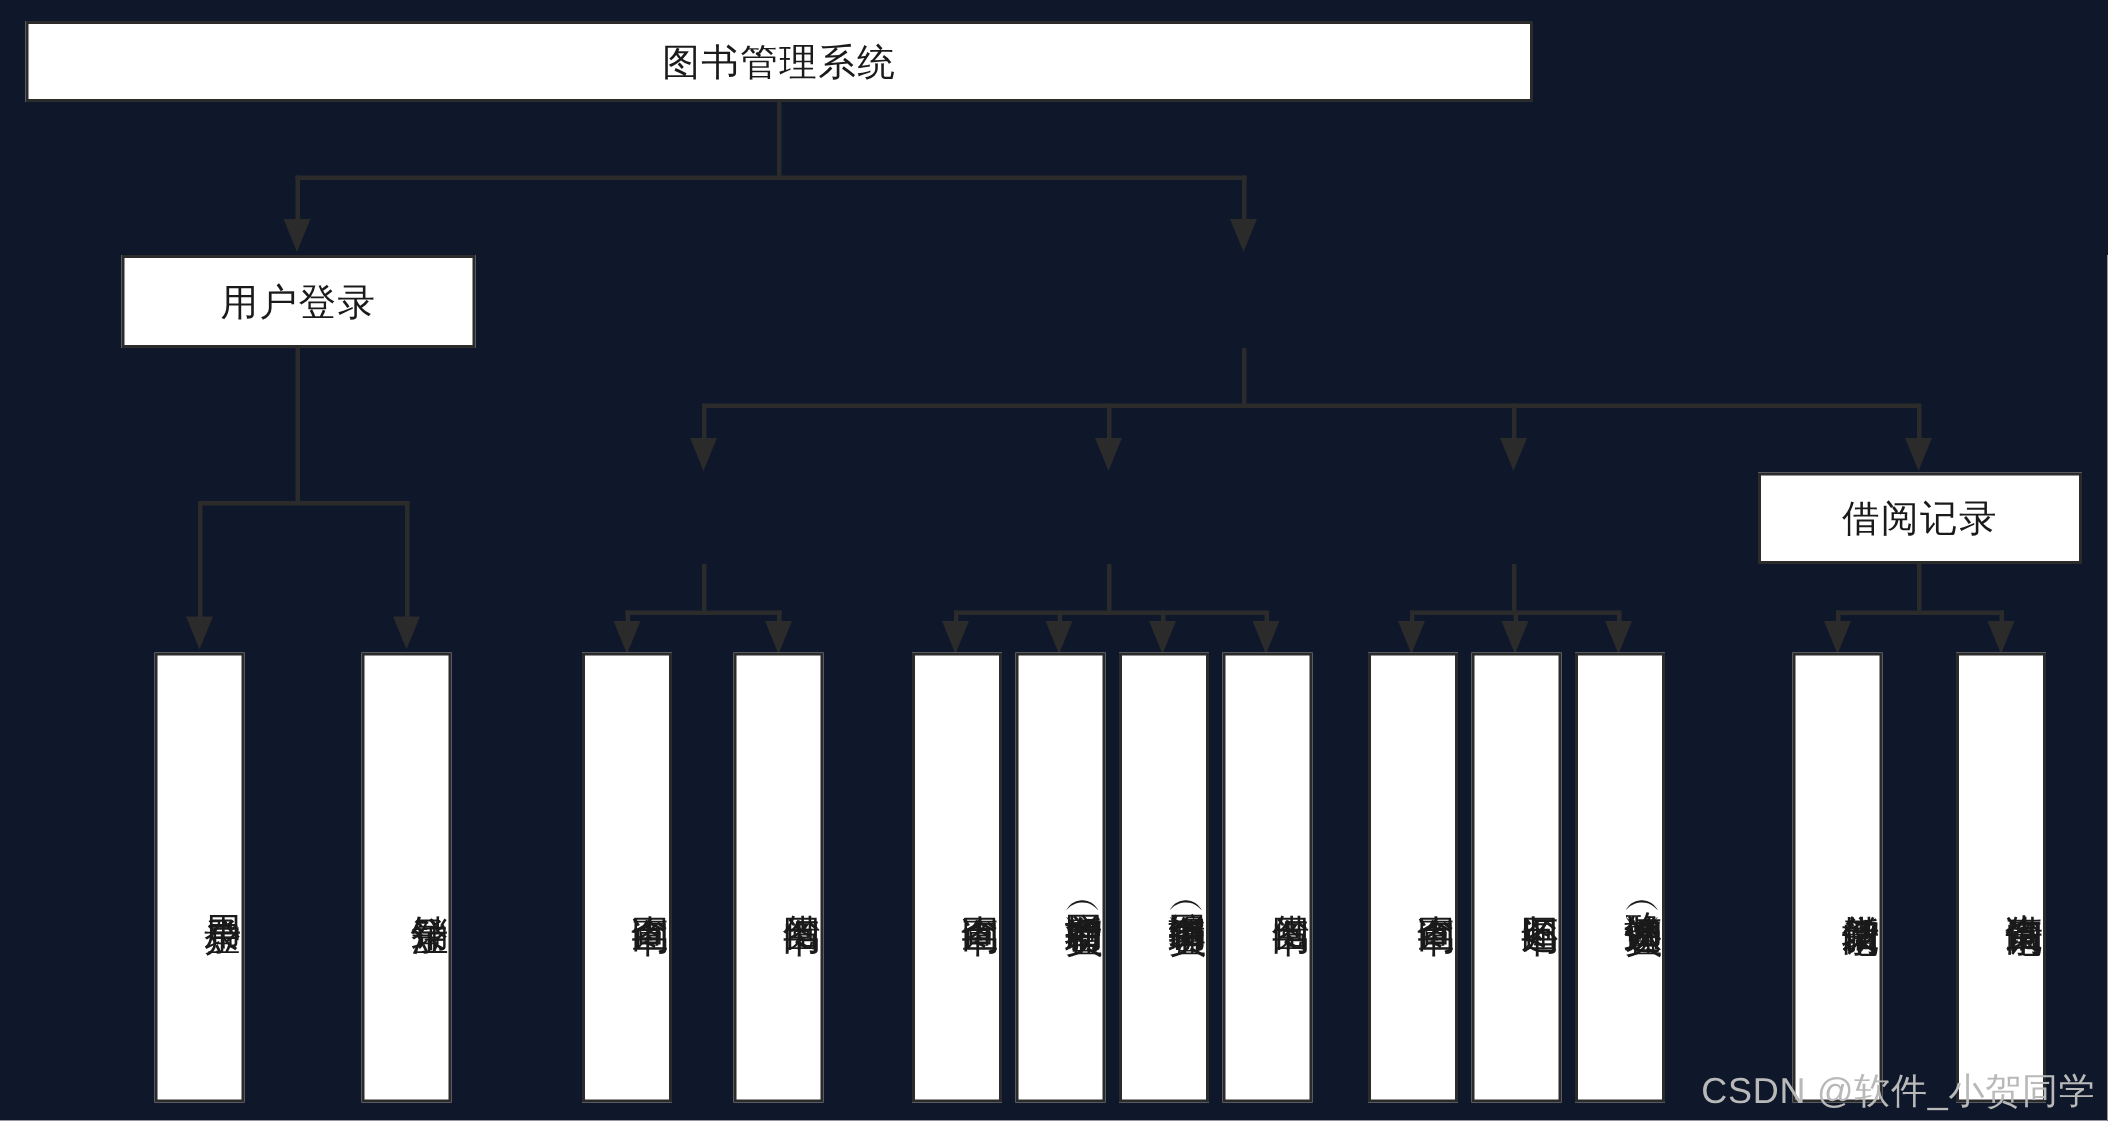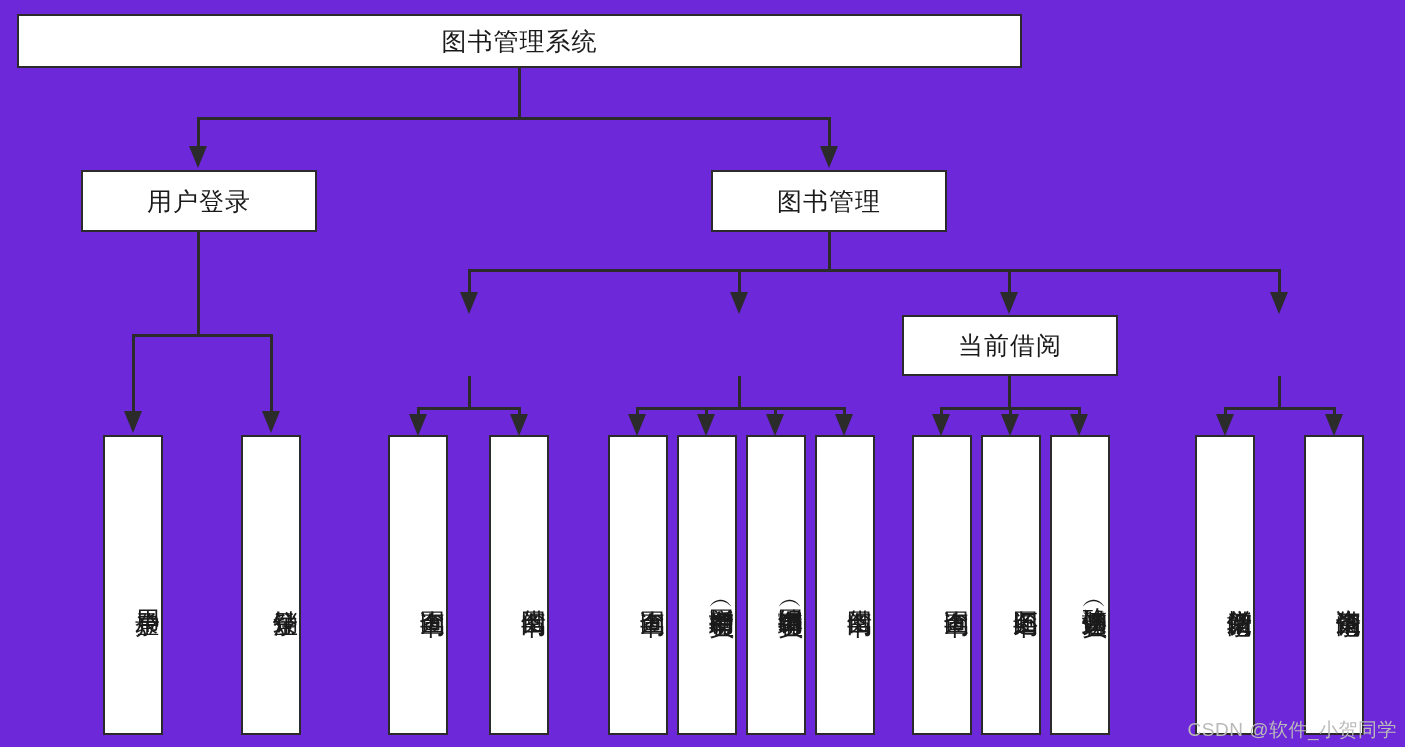--- a/index.html
+++ b/index.html
@@ -7,21 +7,21 @@
     padding: 0;
     background: #ffffff;
   }
   body {
     font-family: "Liberation Sans", "DejaVu Sans", sans-serif;
   }
   #canvas {
     position: relative;
     width: 1405px;
     height: 747px;
-    background: #6d28d9;
+    background: #0f172a;
     overflow: hidden;
   }
   .node {
     position: absolute;
     box-sizing: border-box;
     border: 2.5px solid #2b2b2b;
     background: #ffffff;
     display: flex;
     align-items: center;
     justify-content: center;
@@ -57,21 +57,21 @@
     width: 0;
     height: 0;
     border-left: 9px solid transparent;
     border-right: 9px solid transparent;
     border-top: 22px solid #2b2b2b;
   }
   #watermark {
     position: absolute;
     right: 8px;
     bottom: 4px;
-    font-size: 19px;
+    font-size: 24px;
     color: #b9b9b9;
     letter-spacing: 0.5px;
     white-space: nowrap;
     pointer-events: none;
   }
 </style>
 </head>
 <body>
 
 <div id="canvas">
@@ -87,23 +87,20 @@
   <div class="edge v" style="left:197px; top:117px; width:3px; height:31px;"></div>
   <div class="arrow" style="left:189px; top:146px;"></div>
 
   <div class="edge v" style="left:828px; top:117px; width:3px; height:31px;"></div>
   <div class="arrow" style="left:820px; top:146px;"></div>
 
   <div class="node horiz" style="left:81px; top:170px; width:236px; height:62px;">
     <span>用户登录</span>
   </div>
 
-  <div class="node horiz" style="left:711px; top:170px; width:236px; height:62px;">
-    <span>图书管理</span>
-  </div>
 
   <div class="edge v" style="left:197px; top:232px; width:3px; height:104px;"></div>
   <div class="edge h" style="left:132px; top:334px; width:141px; height:3px;"></div>
   <div class="edge v" style="left:132px; top:334px; width:3px; height:79px;"></div>
   <div class="arrow" style="left:124px; top:411px;"></div>
   <div class="edge v" style="left:270px; top:334px; width:3px; height:79px;"></div>
   <div class="arrow" style="left:262px; top:411px;"></div>
 
   <div class="edge v" style="left:828px; top:232px; width:3px; height:39px;"></div>
   <div class="edge h" style="left:468px; top:269px; width:812px; height:3px;"></div>
@@ -115,24 +112,24 @@
   <div class="arrow" style="left:730px; top:292px;"></div>
 
   <div class="edge v" style="left:1008px; top:269px; width:3px; height:25px;"></div>
   <div class="arrow" style="left:1000px; top:292px;"></div>
 
   <div class="edge v" style="left:1278px; top:269px; width:3px; height:25px;"></div>
   <div class="arrow" style="left:1270px; top:292px;"></div>
 
 
 
-  <div class="node horiz" style="left:902px; top:315px; width:216px; height:61px;">
-    <span>当前借阅</span>
-  </div>
-
+
+  <div class="node horiz" style="left:1172px; top:315px; width:216px; height:61px;">
+    <span>借阅记录</span>
+  </div>
 
   <div class="edge v" style="left:468px; top:376px; width:3px; height:33px;"></div>
   <div class="edge h" style="left:417px; top:407px; width:104px; height:3px;"></div>
   <div class="edge v" style="left:417px; top:407px; width:3px; height:10px;"></div>
   <div class="arrow" style="left:409px; top:414px;"></div>
   <div class="edge v" style="left:518px; top:407px; width:3px; height:10px;"></div>
   <div class="arrow" style="left:510px; top:414px;"></div>
 
   <div class="edge v" style="left:738px; top:376px; width:3px; height:33px;"></div>
   <div class="edge h" style="left:636px; top:407px; width:208px; height:3px;"></div>

